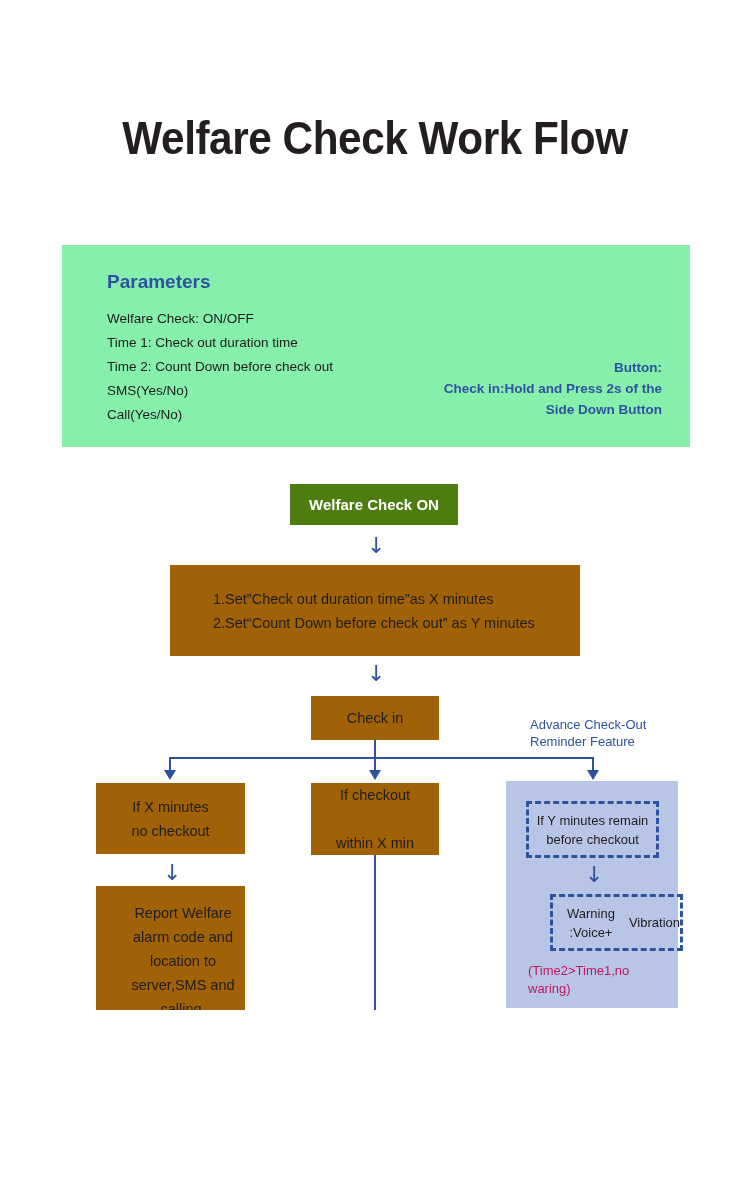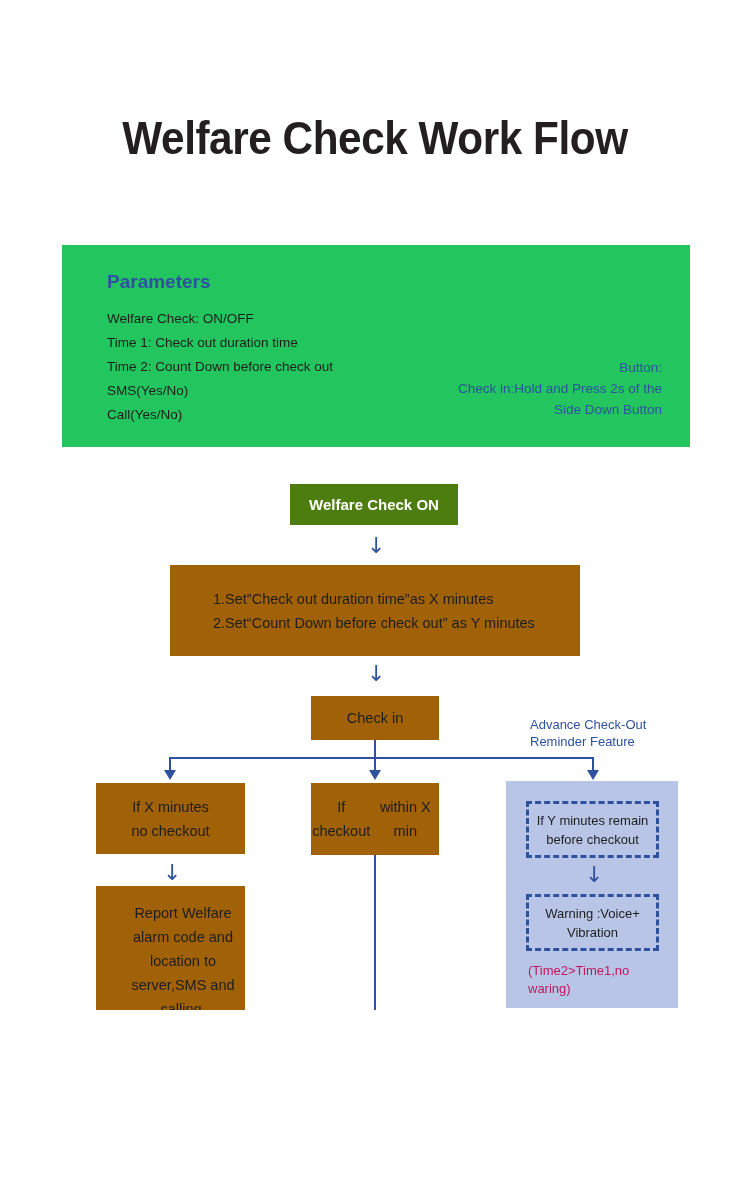--- a/index.html
+++ b/index.html
@@ -38,21 +38,21 @@
     white-space: nowrap;
   }
 
   
   .params-panel {
     position: absolute;
     left: 62px;
     top: 245px;
     width: 628px;
     height: 202px;
-    background: #22c55e;
+    background: #86efac;
   }
   .params-heading {
     position: absolute;
     left: 45px;
     top: 26px;
     font-size: 19px;
     font-weight: bold;
     color: #2e52a0;
     letter-spacing: 0px;
   }
@@ -65,21 +65,21 @@
     line-height: 24px;
   }
   .params-list div { white-space: nowrap; }
   .button-note {
     position: absolute;
     right: 28px;
     top: 112px;
     width: 330px;
     text-align: right;
     font-size: 13.5px;
-    font-weight: normal;
+    font-weight: bold;
     color: #2e52a0;
     line-height: 21px;
   }
 
   
   .box {
     position: absolute;
     box-sizing: border-box;
     display: flex;
     align-items: center;
@@ -230,36 +230,36 @@
   <div class="arrow-simple" style="left:163px; top:862px;">↓</div>
 
   <div class="box box-gray box-left" style="left:96px; top:886px; width:149px; height:149px; padding-left:25px; flex-direction:column; align-items:center; justify-content:center;">
     <div>Report Welfare</div>
     <div>alarm code and</div>
     <div>location to</div>
     <div>server,SMS and</div>
     <div>calling.</div>
   </div>
 
-  <div class="box box-gray" style="left:311px; top:783px; width:128px; height:72px; ">
+  <div class="box box-gray" style="left:311px; top:783px; width:128px; height:72px; flex-direction:column;justify-content:space-between;">
     <div>If checkout</div>
     <div>within X min</div>
   </div>
 
   <div class="vline" style="left:374px; top:855px; height:176px;"></div>
   <div class="arrowhead" style="left:369px; top:1029px;"></div>
 
   <div class="box box-dashed" style="left:526px; top:801px; width:133px; height:57px; flex-direction:column;">
     <div>If Y minutes remain</div>
     <div>before checkout</div>
   </div>
 
   <div class="arrow-simple" style="left:585px; top:864px;">↓</div>
 
-  <div class="box box-dashed" style="left:526px; top:894px; width:133px; height:57px; flex-direction:column;">
+  <div class="box box-dashed" style="left:550px; top:894px; width:133px; height:57px; ">
     <div>Warning :Voice+</div>
     <div>Vibration</div>
   </div>
 
   <div class="note-blue" style="left:528px; top:962px; width:140px;">
     <div>(Time2&gt;Time1,no</div>
     <div>waring)</div>
   </div>
 
   <div class="box box-blue" style="left:316px; top:1047px; width:118px; height:46px;">

